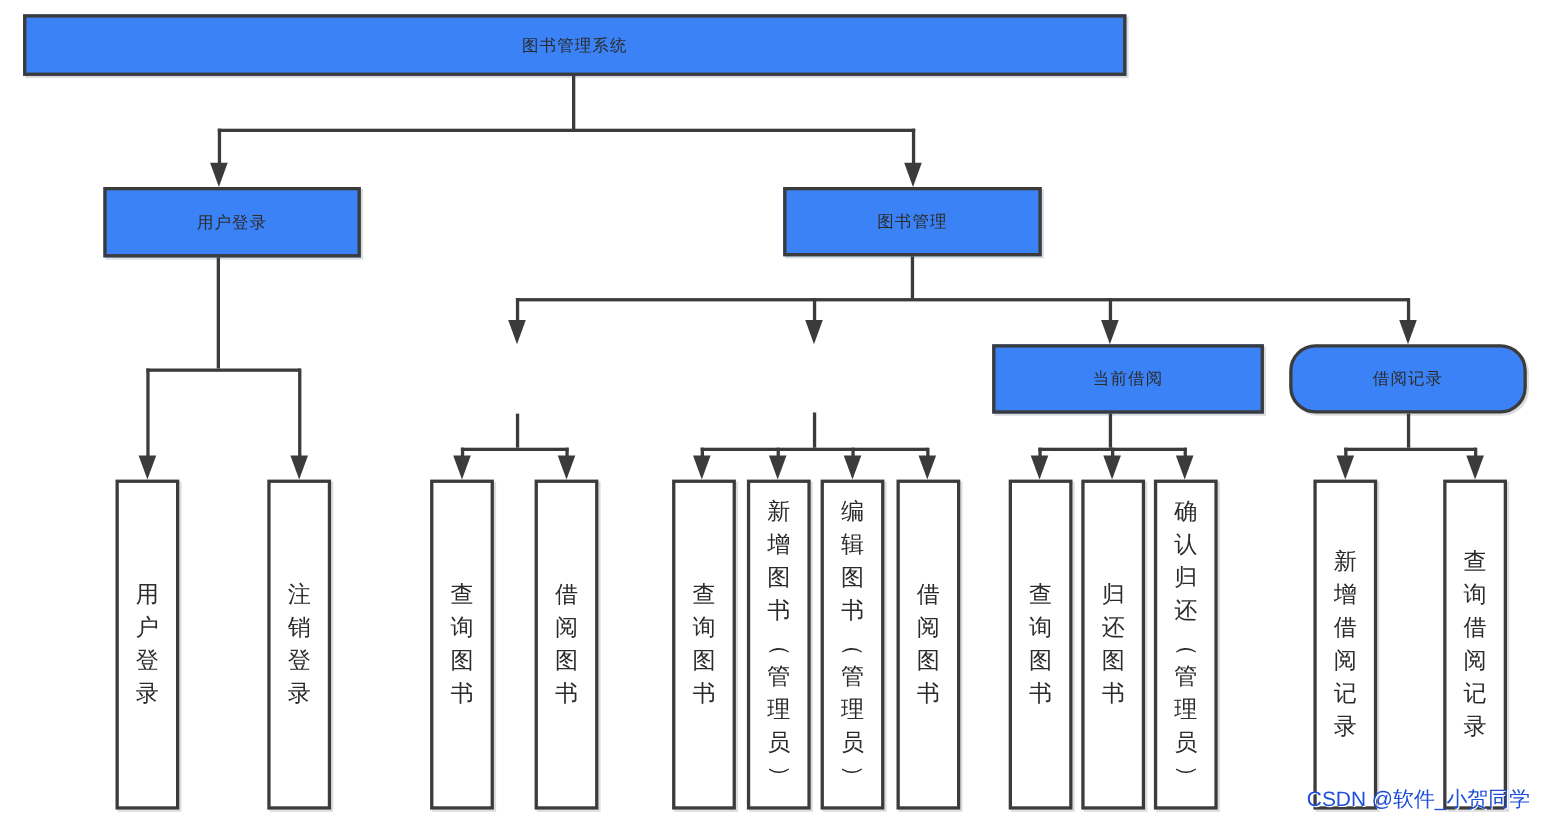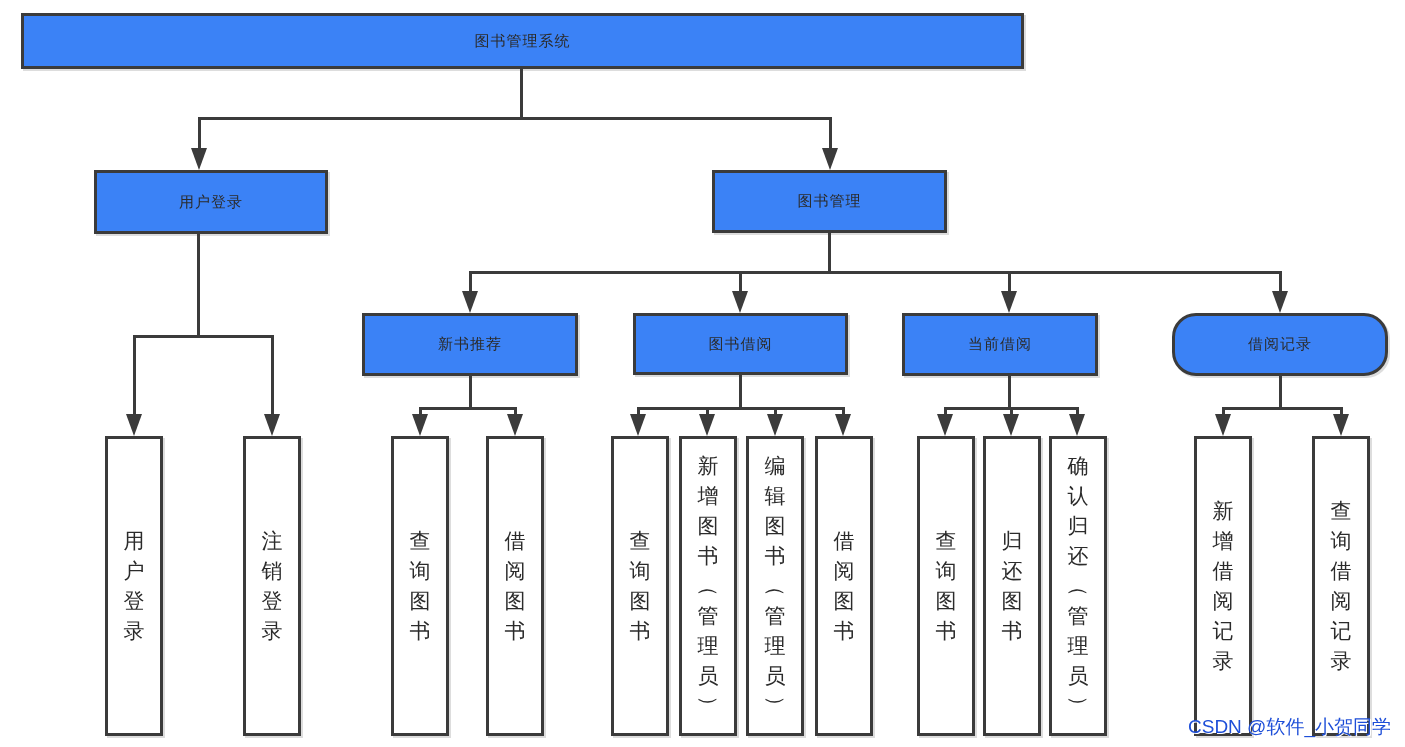--- a/index.html
+++ b/index.html
@@ -104,27 +104,21 @@
   </div>
   <div class="arrow" style="left:1001px;top:271px;height:42px;">
     <div class="stem"></div>
     <div class="head"></div>
   </div>
   <div class="arrow" style="left:1272px;top:271px;height:42px;">
     <div class="stem"></div>
     <div class="head"></div>
   </div>
 
-  <div class="hbox" style="left:362px;top:313px;width:216px;height:63px;">
-    <span>新书推荐</span>
-  </div>
-  <div class="hbox" style="left:633px;top:313px;width:215px;height:62px;">
-    <span>图书借阅</span>
-  </div>
-  <div class="hbox" style="left:902px;top:313px;width:196px;height:63px;">
+  <div class="hbox" style="left:902px;top:313px;width:247px;height:63px;">
     <span>当前借阅</span>
   </div>
   <div class="hbox" style="left:1172px;top:313px;width:216px;height:63px;border-radius:24px;">
     <span>借阅记录</span>
   </div>
 
   <div class="vl" style="left:469px;top:376px;height:31px;"></div>
   <div class="hl" style="left:419px;top:407px;width:98px;"></div>
   <div class="arrow" style="left:412px;top:407px;height:29px;">
     <div class="stem"></div>

